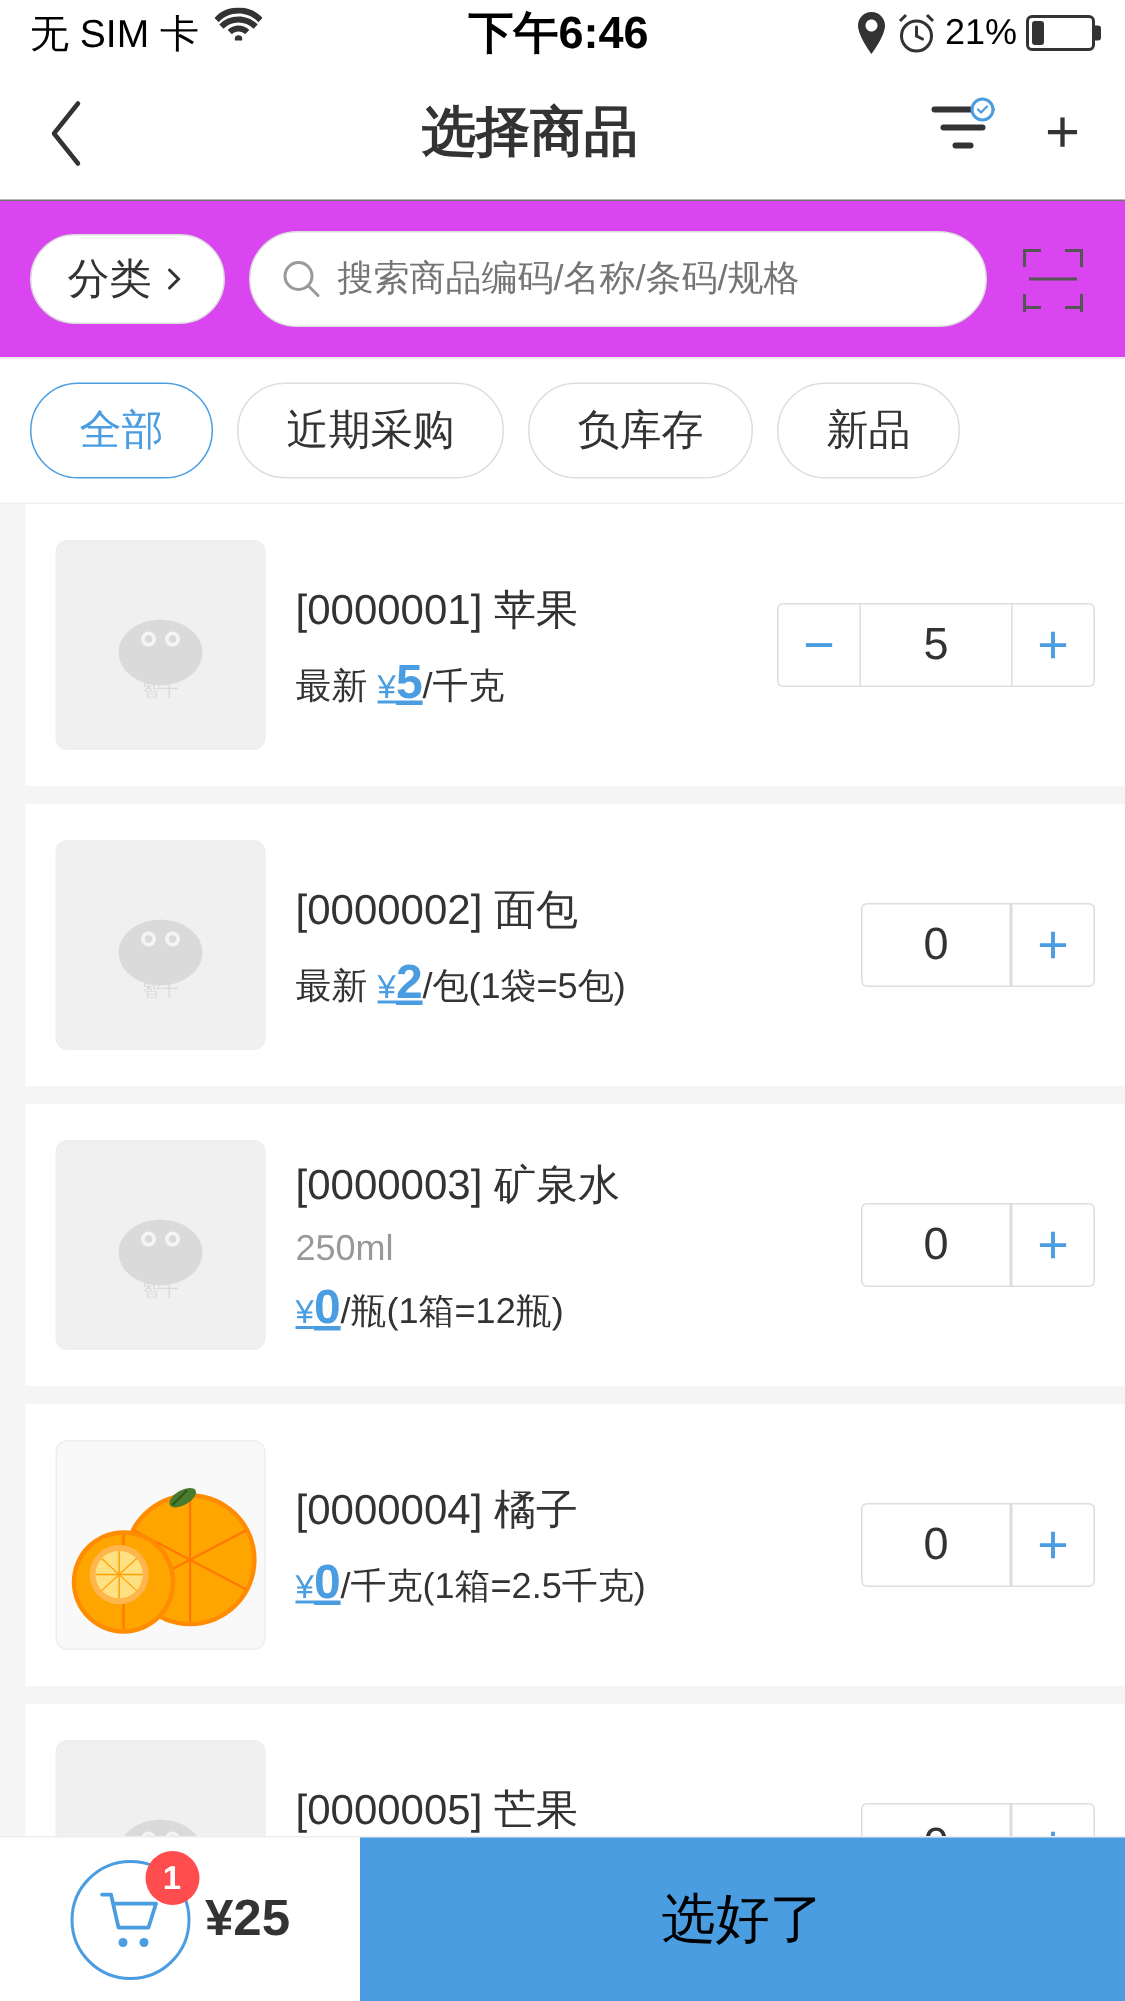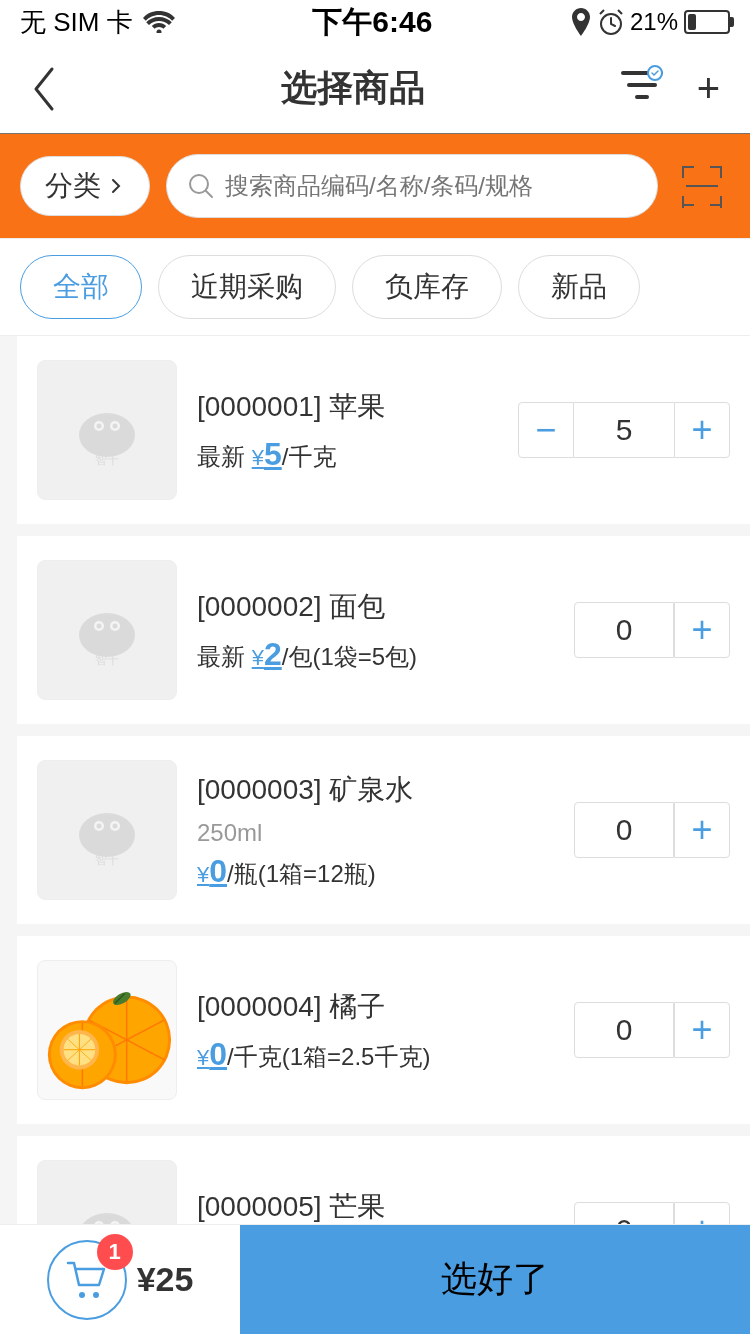--- a/index.html
+++ b/index.html
@@ -17,21 +17,21 @@
     .status-bar {
       background: #fff;
       height: 44px;
       display: flex;
       align-items: center;
       justify-content: space-between;
       padding: 0 20px;
       font-size: 26px;
       font-weight: 500;
     }
-    .status-left { display: flex; align-items: center; gap: 10px; }
+    .status-left { display: flex; align-items: flex-start; gap: 10px; }
     .status-center { font-size: 30px; font-weight: 600; }
     .status-right { display: flex; align-items: center; gap: 6px; font-size: 24px; }
     .battery-icon {
       width: 46px; height: 24px;
       border: 2px solid #333;
       border-radius: 4px;
       position: relative;
       display: inline-flex;
       align-items: center;
       padding: 2px;
@@ -73,21 +73,21 @@
       color: #333;
     }
     .nav-right {
       display: flex;
       align-items: center;
       gap: 30px;
     }
 
     
     .filter-bar {
-      background: #f97316;
+      background: #d946ef;
       padding: 20px 20px;
       display: flex;
       align-items: center;
       gap: 16px;
       border-bottom: 1px solid #eee;
     }
     .category-btn {
       border: 1px solid #ddd;
       border-radius: 36px;
       padding: 10px 24px;

